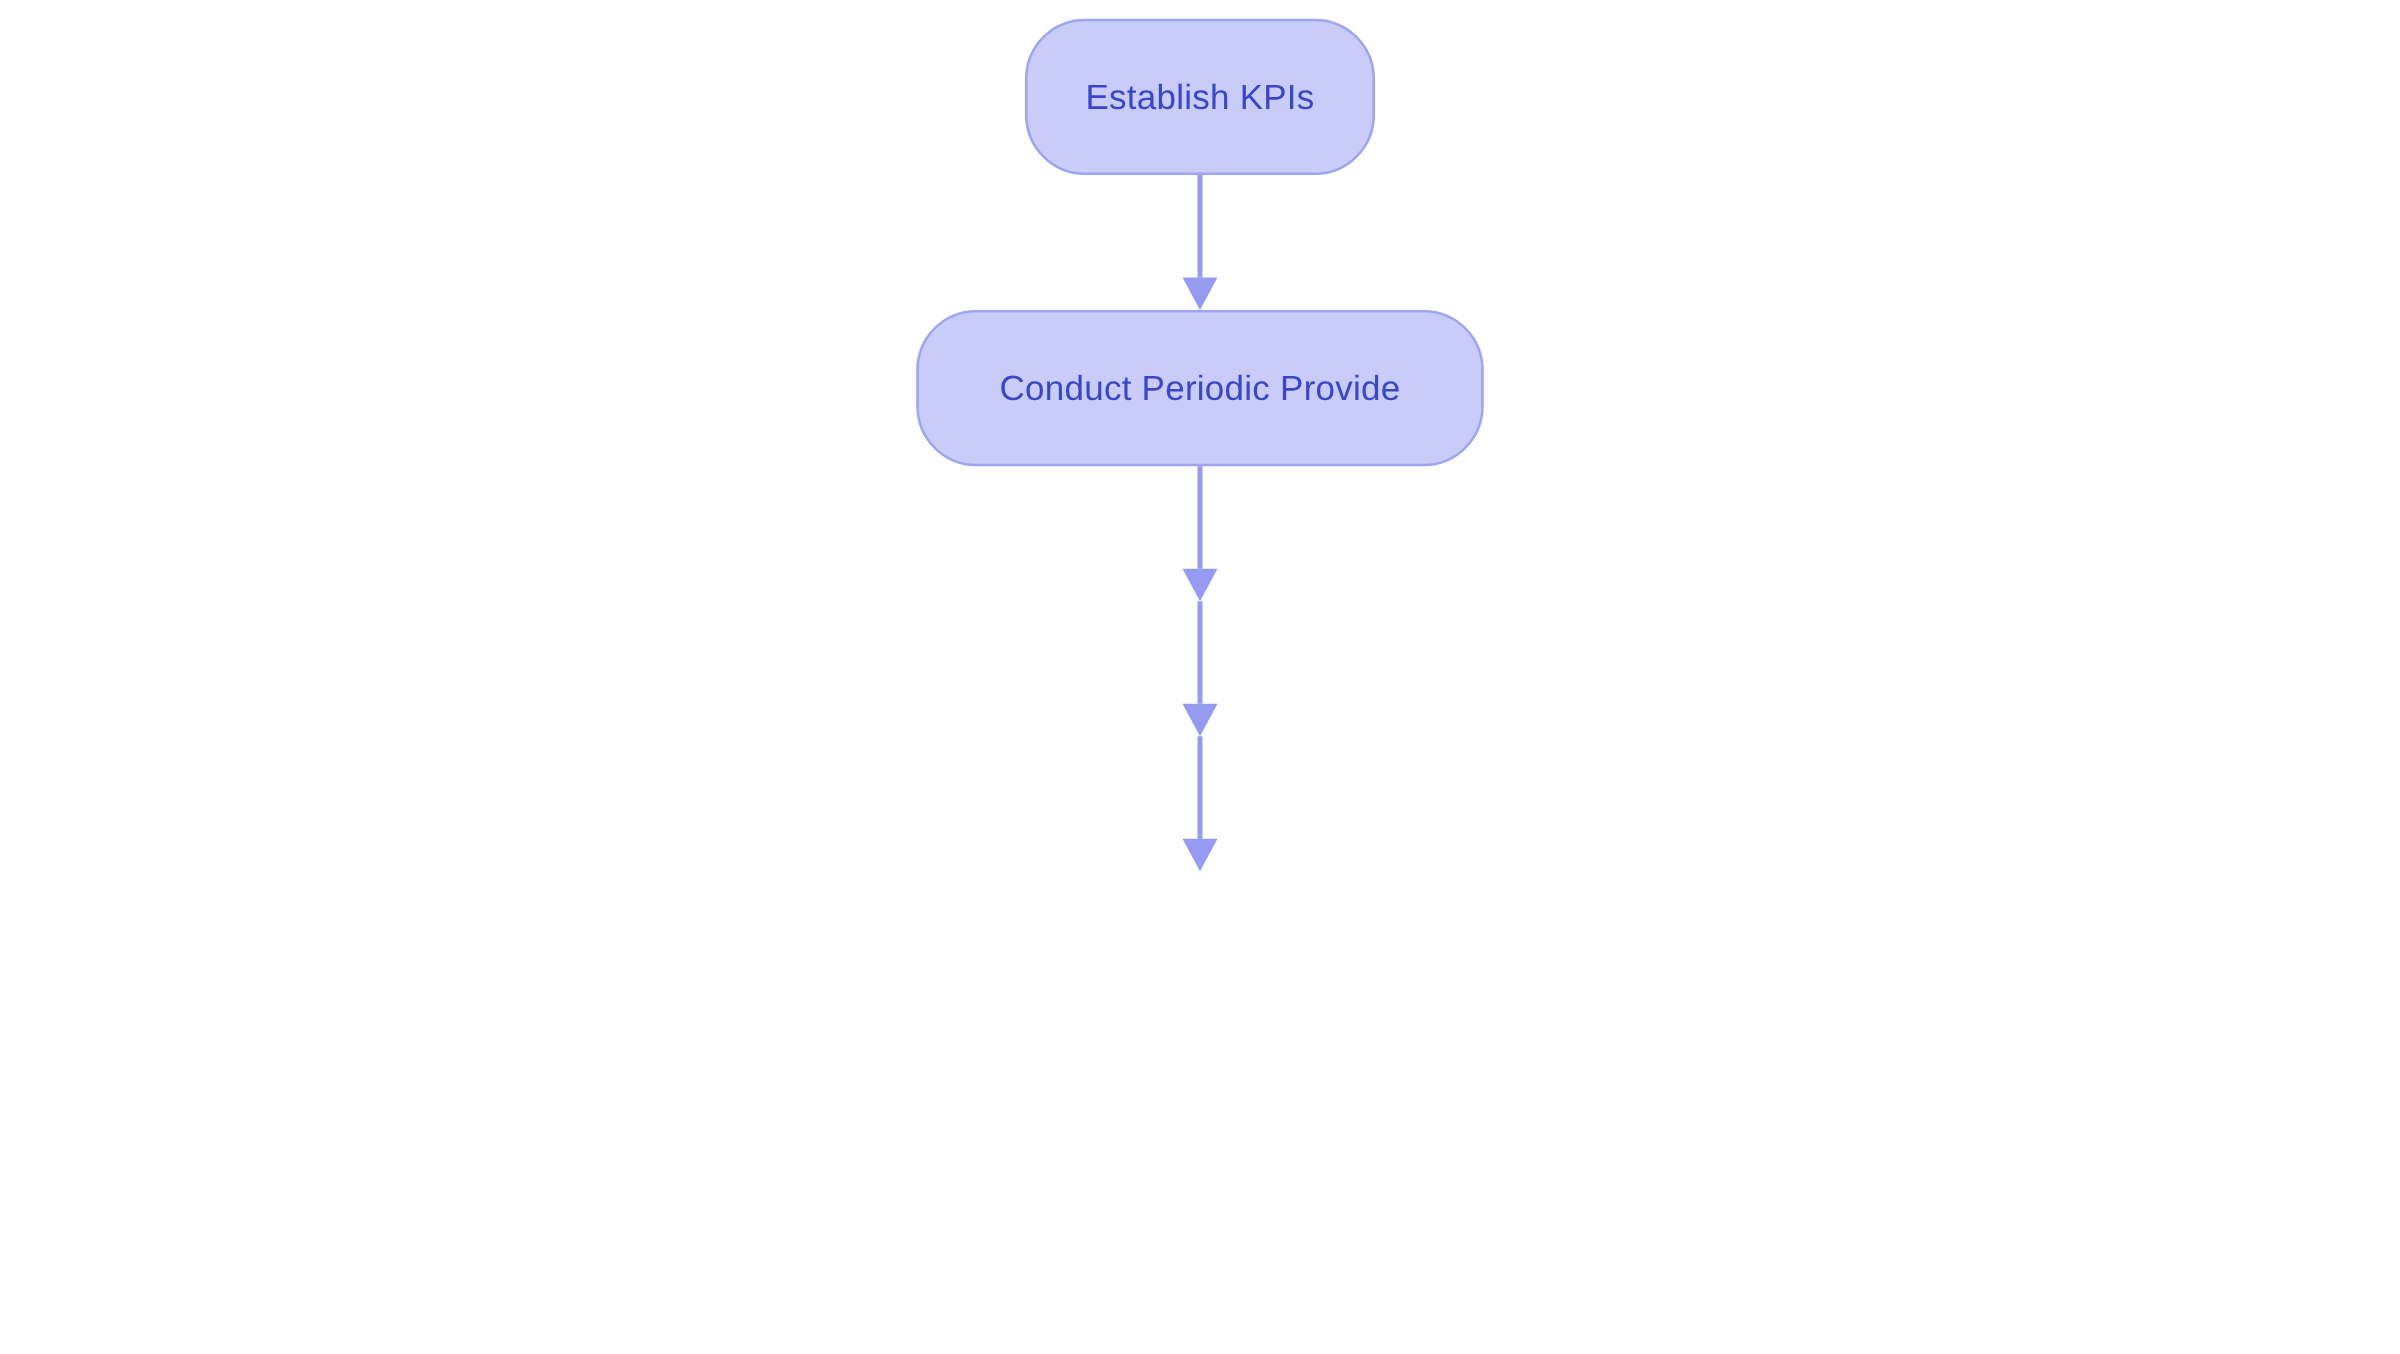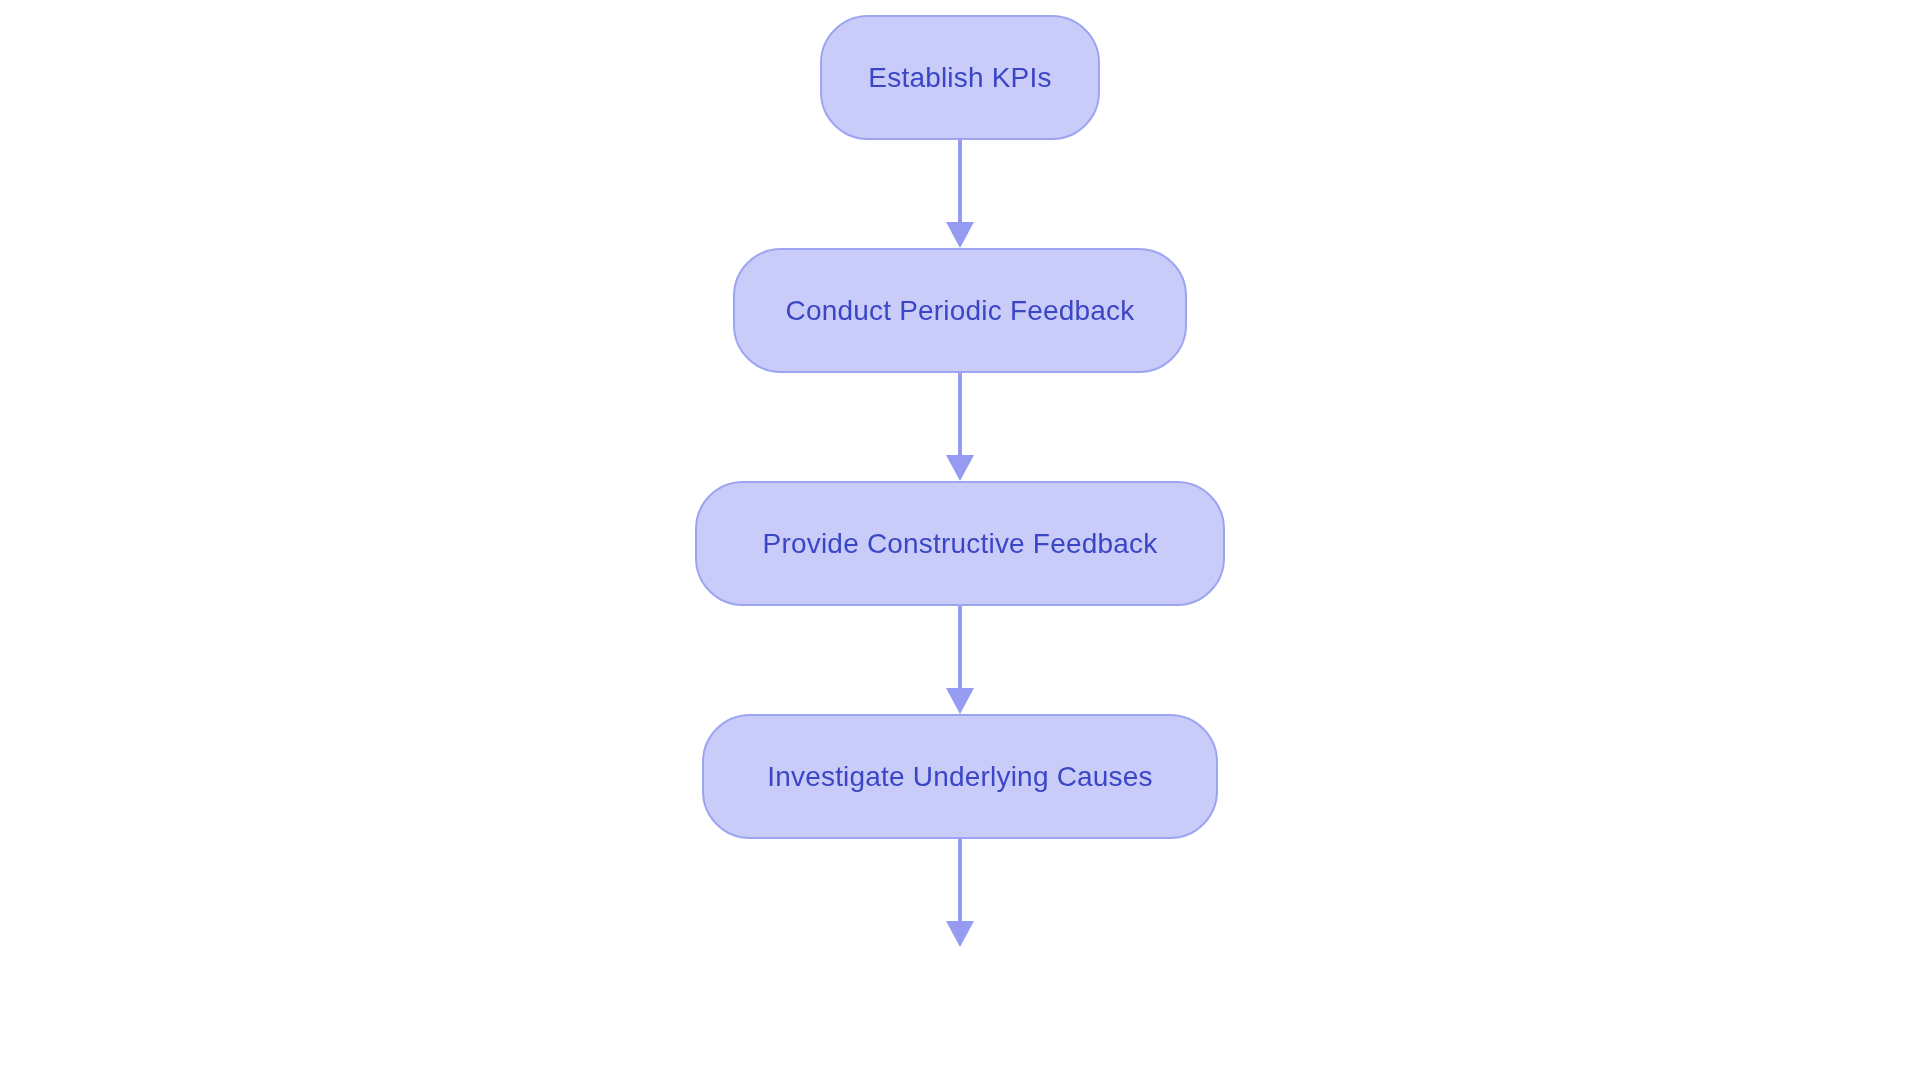--- a/index.html
+++ b/index.html
@@ -67,40 +67,34 @@
   <div class="node w0">
     <span class="node-label">Establish KPIs</span>
   </div>
 
   <div class="arrow">
     <div class="arrow-line"></div>
     <div class="arrow-head"></div>
   </div>
 
   <div class="node w1">
-    <span class="node-label">Conduct Periodic Feedback</span>
+    <span class="node-label">Conduct Periodic Provide</span>
   </div>
 
   <div class="arrow">
     <div class="arrow-line"></div>
     <div class="arrow-head"></div>
   </div>
 
-  <div class="node w2">
-    <span class="node-label">Provide Constructive Feedback</span>
-  </div>
 
   <div class="arrow">
     <div class="arrow-line"></div>
     <div class="arrow-head"></div>
   </div>
 
-  <div class="node w3">
-    <span class="node-label">Investigate Underlying Causes</span>
-  </div>
 
   <div class="arrow">
     <div class="arrow-line"></div>
     <div class="arrow-head"></div>
   </div>
 
 
 </div>
 
 </body></html>

